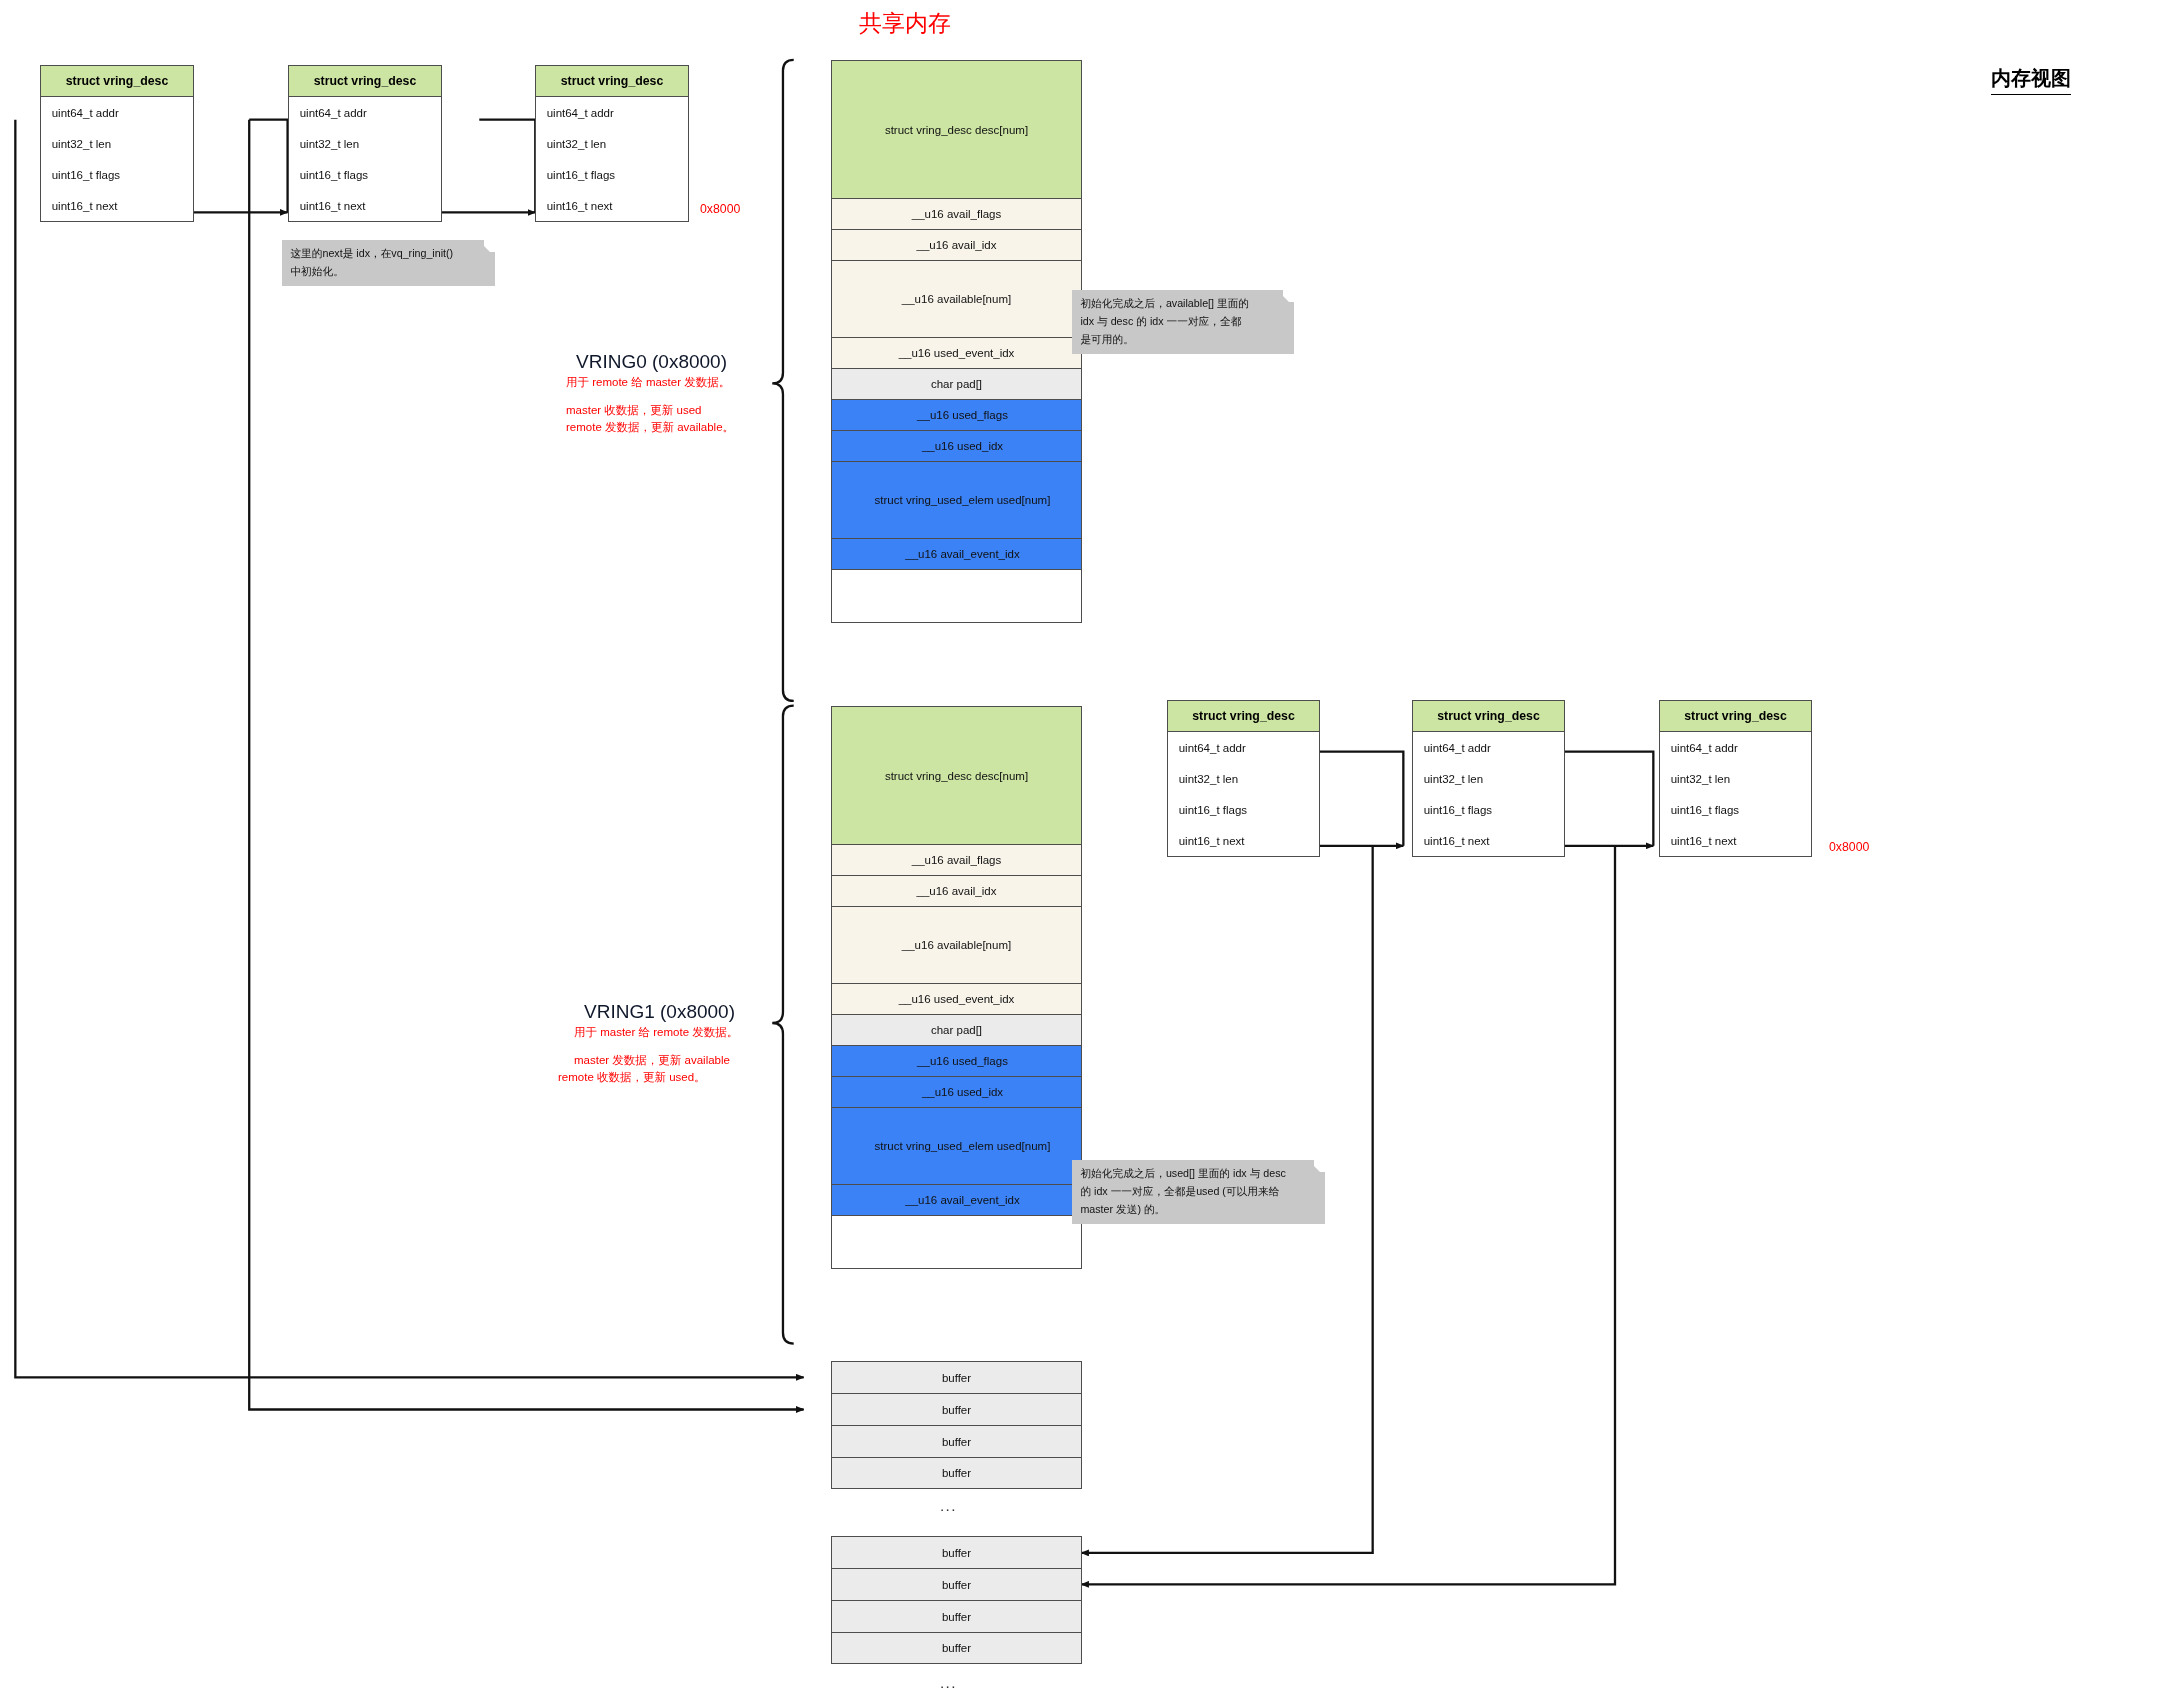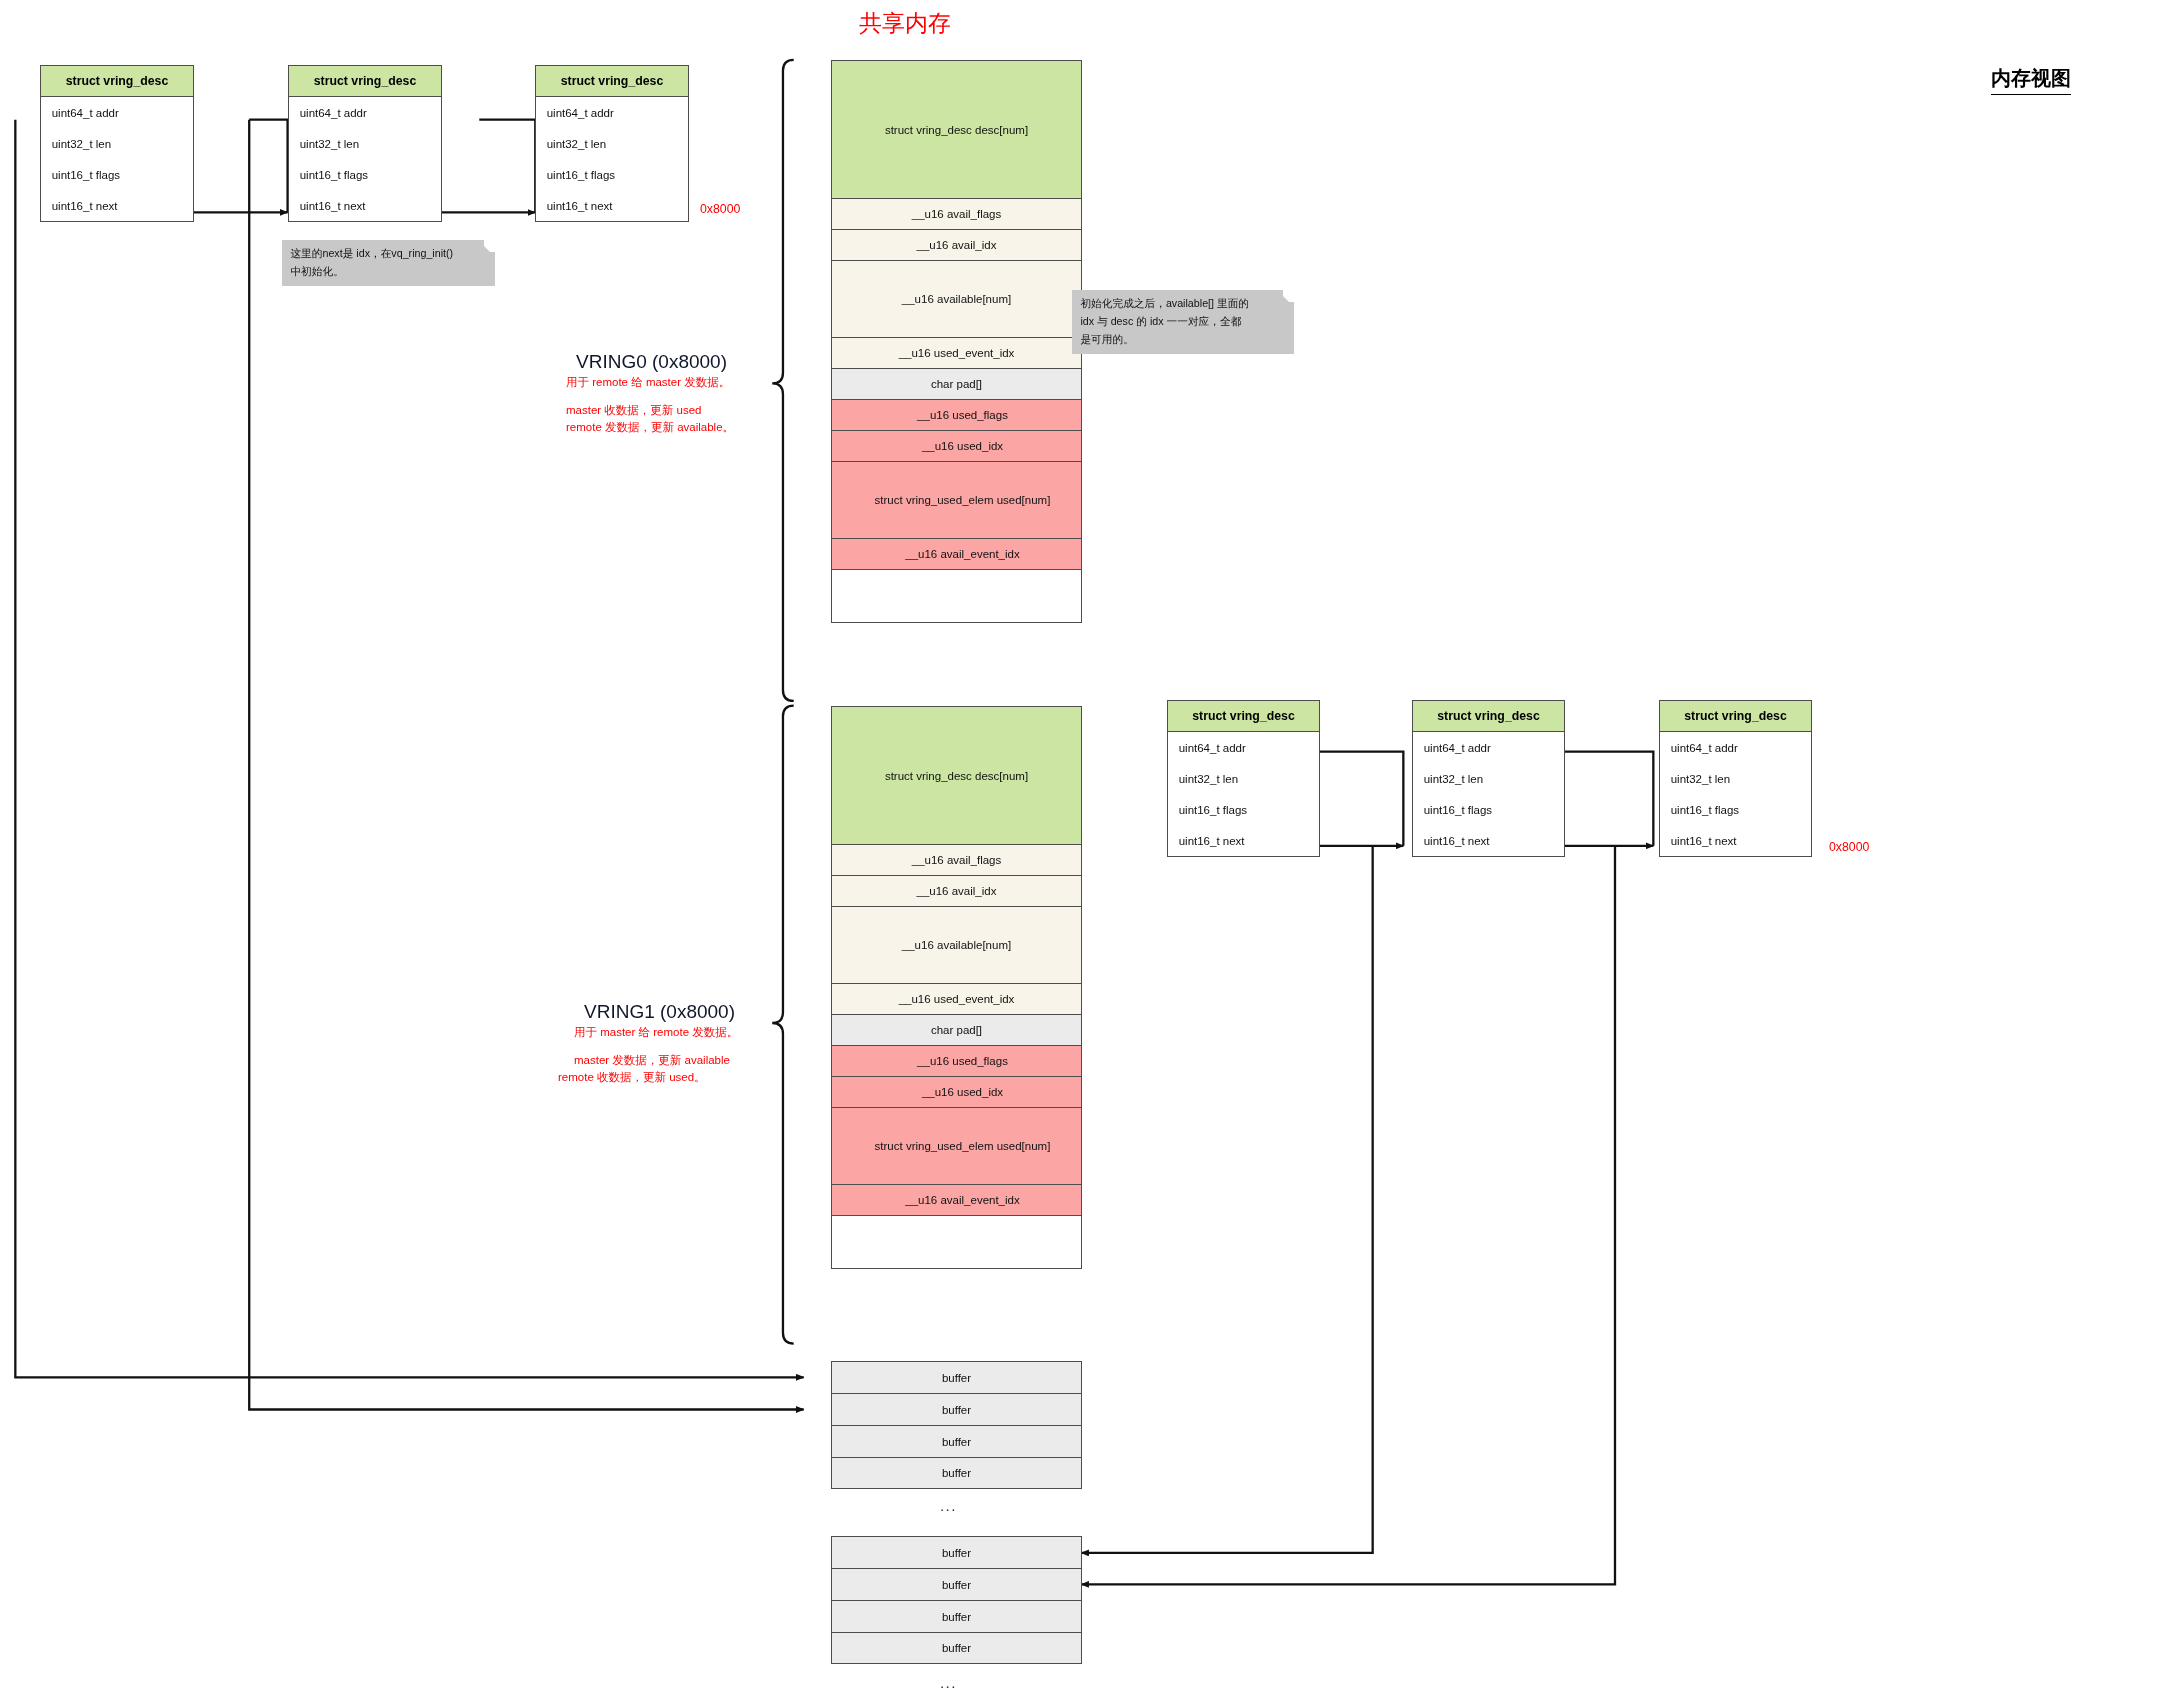--- a/index.html
+++ b/index.html
@@ -44,21 +44,21 @@
     display:flex;align-items:center;justify-content:center;
     box-sizing:border-box;
     color:#111;
     text-align:center;
     margin-left:16px;
   }
   .mem-row.last{border-bottom-width:1.5px;}
   .c-green{background:#cce5a3;}
   .c-cream{background:#f8f4ea;}
   .c-gray {background:#ebebeb;}
-  .c-orange{background:#fca5a5;padding-left:12px;}
+  .c-orange{background:#3b82f6;padding-left:12px;}
   .c-white{background:#ffffff;}
 
   
   .note{
     background:#c8c8c8;
     color:#111;
     box-sizing:border-box;
     padding:5.4px 7.7px 5.4px 8.4px;
     line-height:1.45;
     position:absolute;
@@ -263,20 +263,29 @@
       <div class="mem-row c-white last" style="height: 54px; font-size: 11.5px;">
         <span></span>
       </div>
     </div>
 
   <div class="abs vring-title" style="left:574px;top:1001px;">VRING1 (0x8000)</div>
   <div class="abs vring-sub" style="left:574px;top:1024px;">用于 master 给 remote 发数据。</div>
   <div class="abs vring-sub" style="left:574px;top:1052px;">master 发数据，更新 available</div>
   <div class="abs vring-sub" style="left:558px;top:1069px;">remote 收数据，更新 used。</div>
 
+  <div class="note" style="left:1072px;top:1160px;width:253px;">
+    <span class="shadow"></span>
+    <span class="foldwrap">
+        <span class="fold"></span>
+      </span>
+    <span style="font-size:10.7px;white-space:pre-line;">初始化完成之后，used[] 里面的 idx 与 desc
+的 idx 一一对应，全都是used (可以用来给
+master 发送) 的。</span>
+  </div>
 
   <div class="abs desc-card" style="left:1167px;top:700px;width:153px;height:157px;">
     <div class="hdr" style="height:31px;font-size:12.3px;">struct vring_desc</div>
     <div class="fld" style="height:31px;font-size:11.5px;">uint64_t addr</div>
     <div class="fld" style="height:31px;font-size:11.5px;">uint32_t len</div>
     <div class="fld" style="height:31px;font-size:11.5px;">uint16_t flags</div>
     <div class="fld" style="height:31px;font-size:11.5px;">uint16_t next</div>
   </div>
   <div class="abs desc-card" style="left:1412px;top:700px;width:153px;height:157px;">
     <div class="hdr" style="height:31px;font-size:12.3px;">struct vring_desc</div>

